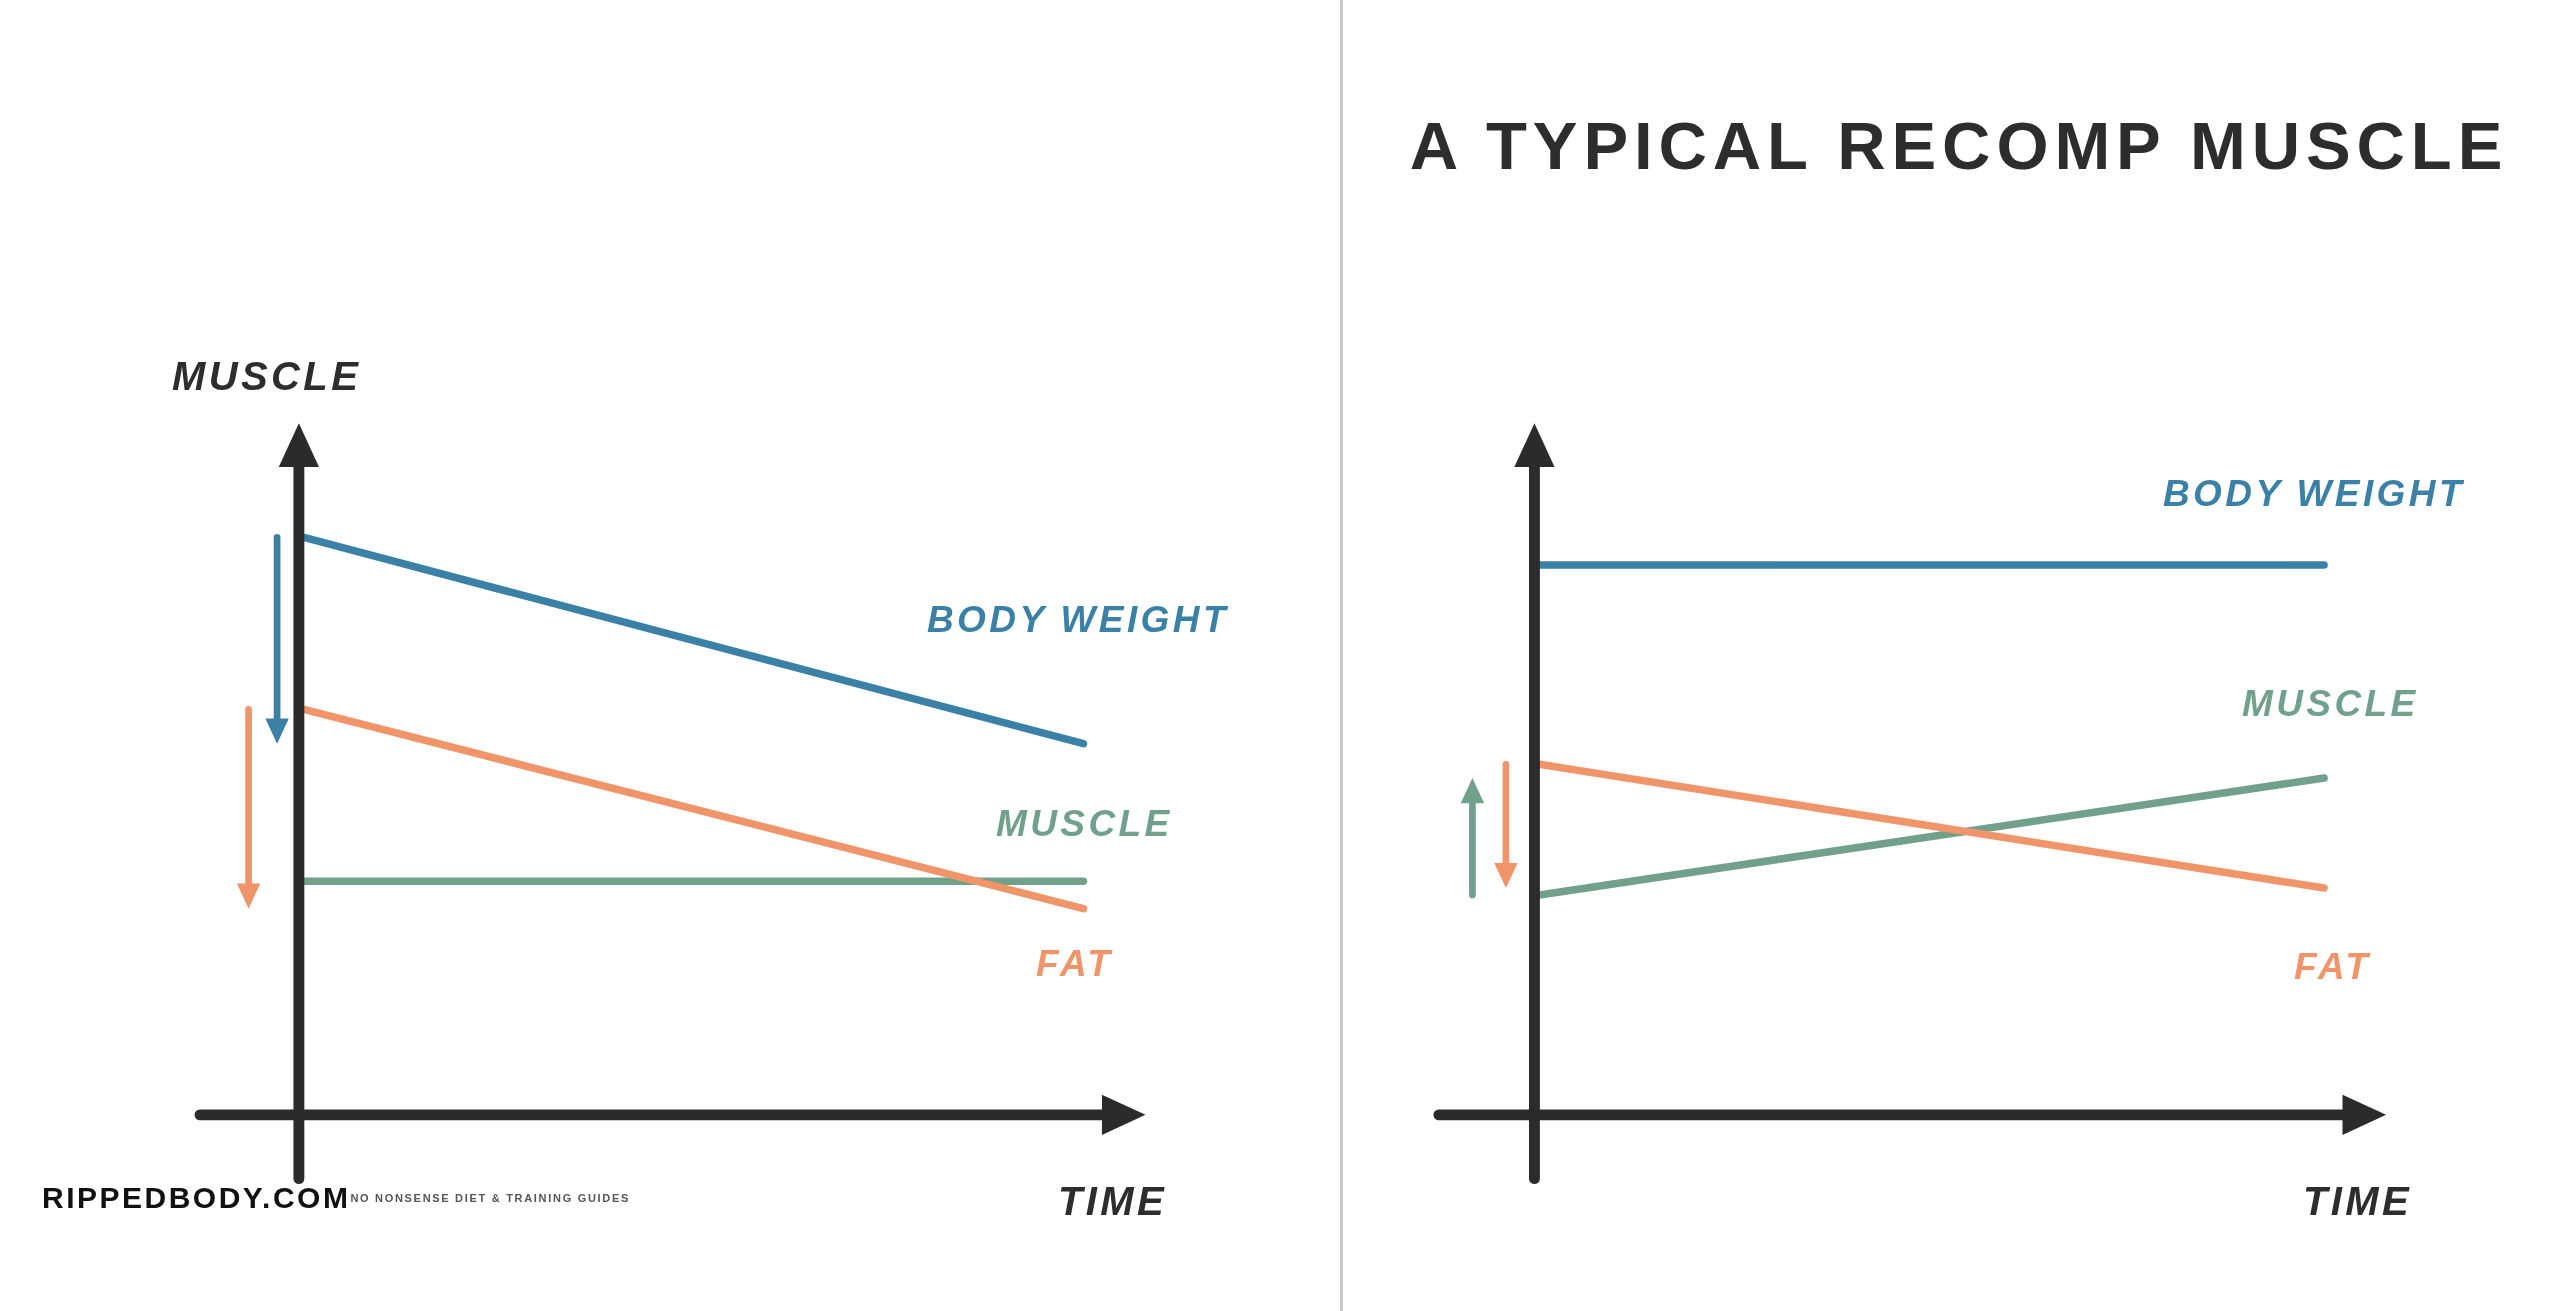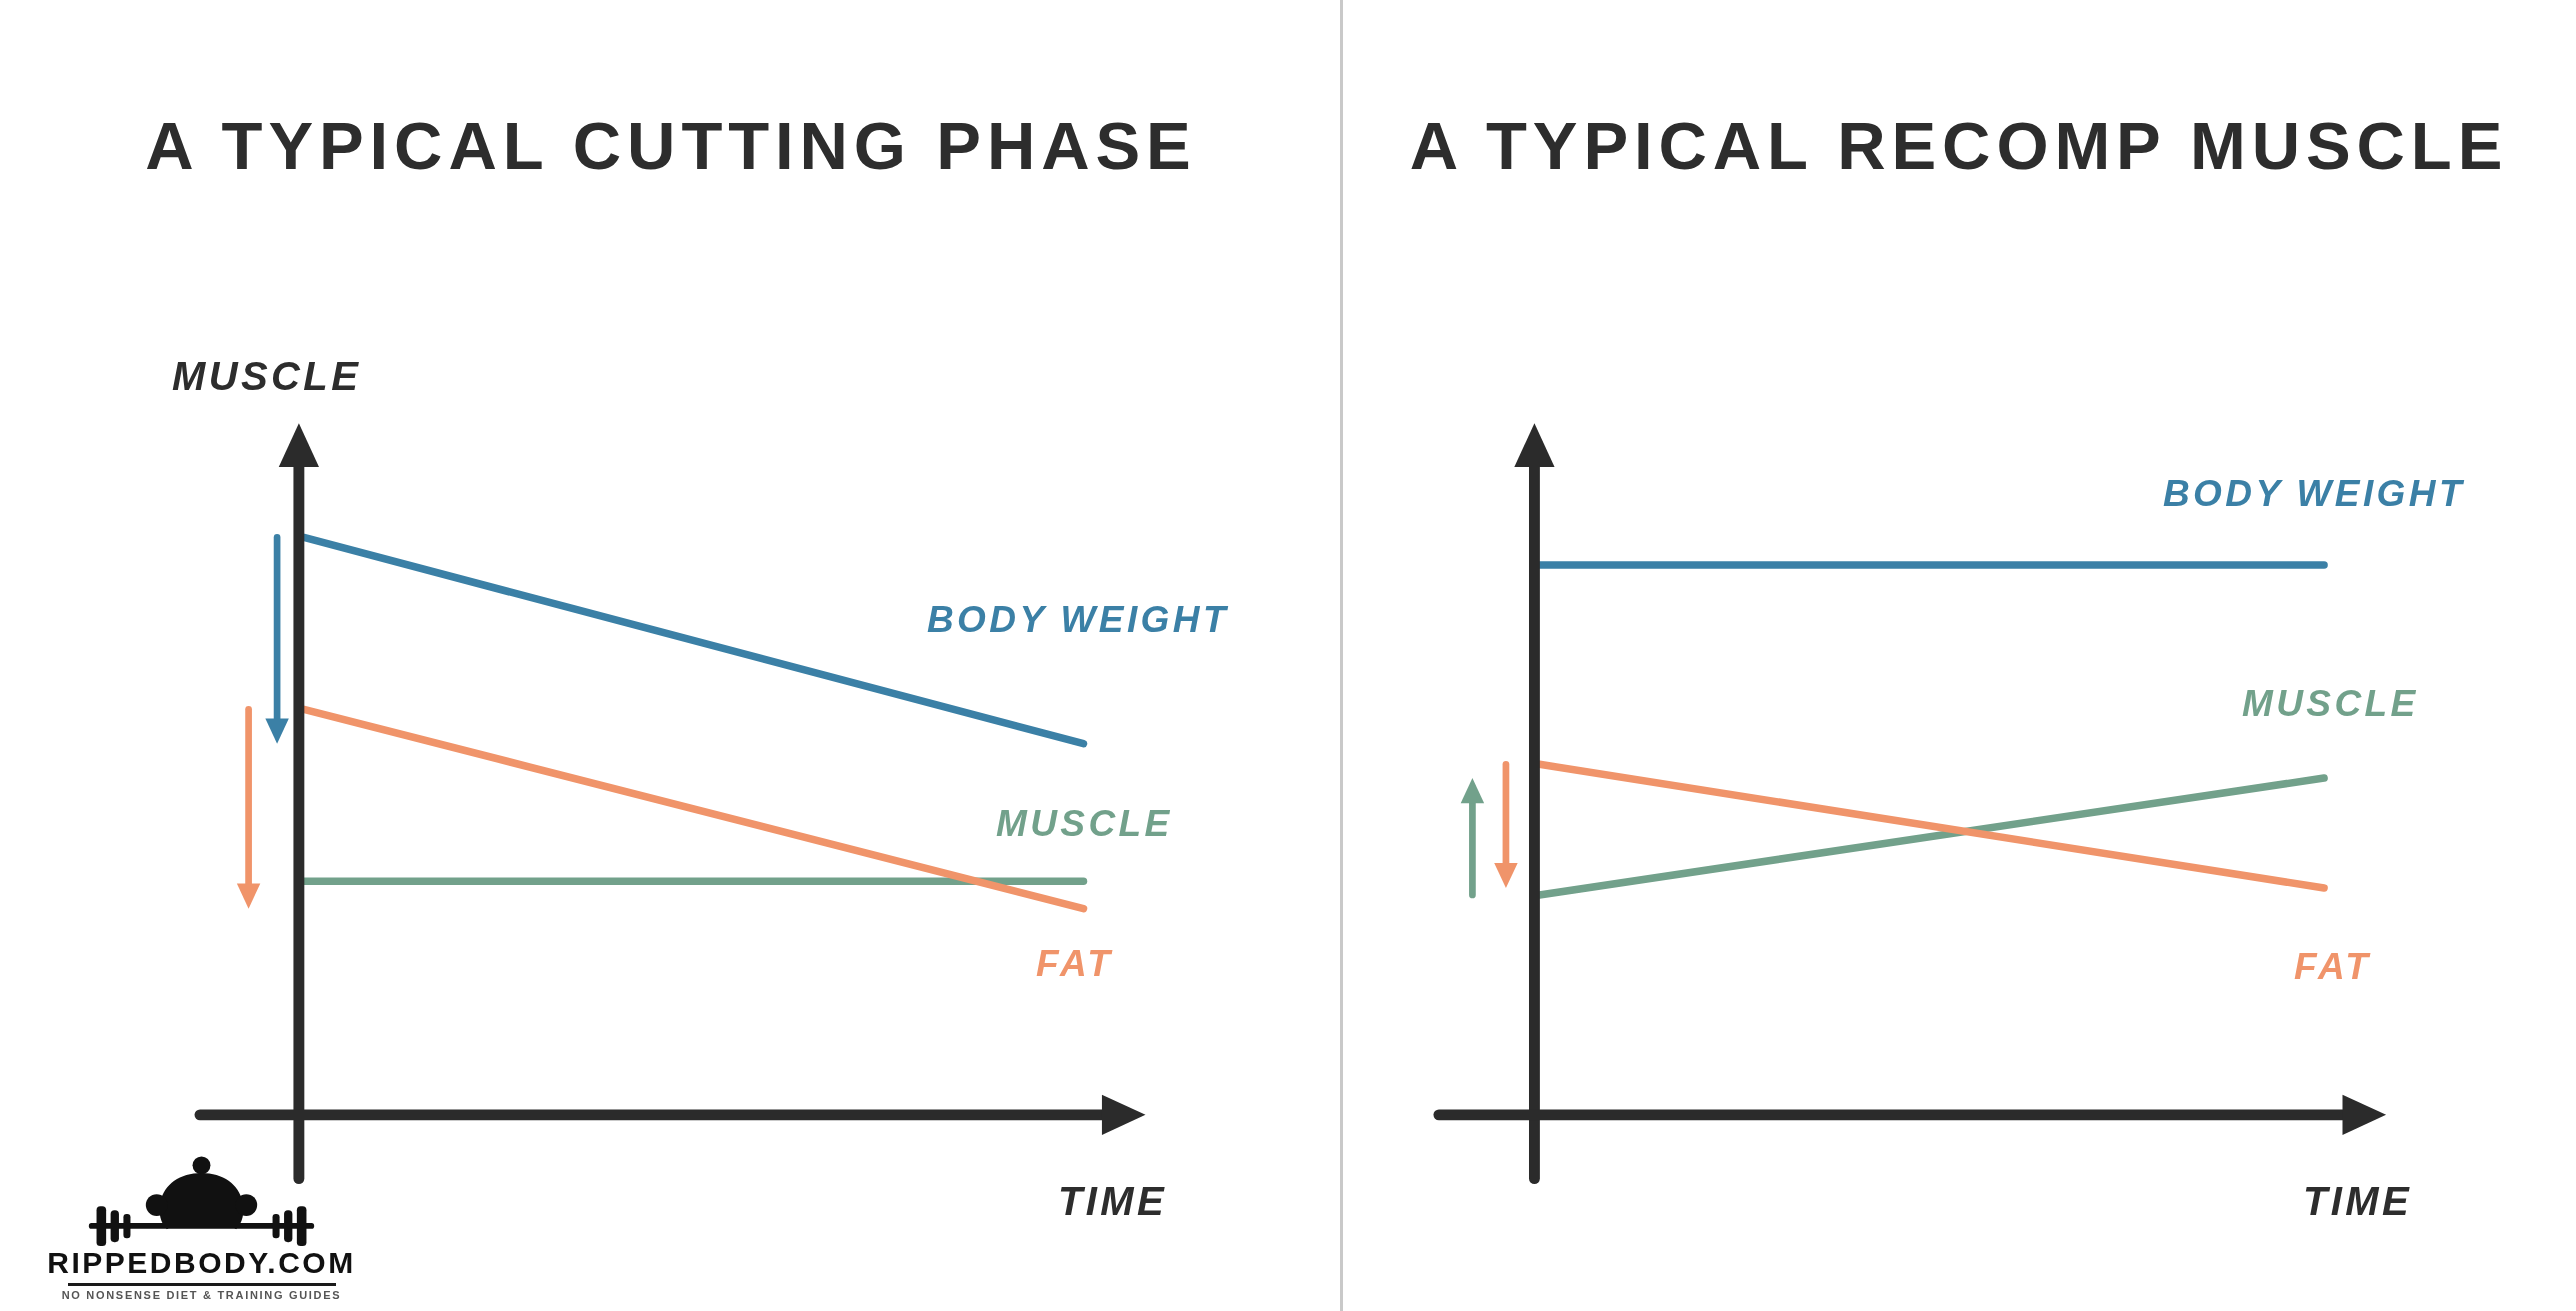--- a/index.html
+++ b/index.html
@@ -23,21 +23,21 @@
     position:absolute;font-weight:bold;font-size:40px;letter-spacing:3.4px;
     white-space:nowrap;color:#2d2d2d;font-style:italic;
   }
   .series-label{
     position:absolute;font-weight:bold;font-size:37px;letter-spacing:3.4px;
     white-space:nowrap;font-style:italic;
   }
   .time-label{text-align:left;width:184px;}
   .logo{
     position:absolute;left:42px;top:1150px;width:319px;
-    display:flex;flex-direction:column;align-items:center;
+    display:flex;flex-direction:row;align-items:center;
   }
   .logo svg{display:block;}
   .logo-brand{
     font-weight:bold;font-size:30px;letter-spacing:2.5px;white-space:nowrap;color:#111111;
     line-height:1.15;
   }
   .logo-rule{width:268px;height:2.5px;background:#1a1a1a;margin:2.5px 0 3.4px 0;}
   .logo-tagline{
     font-size:11px;letter-spacing:1.7px;white-space:nowrap;color:#555555;font-weight:bold;
   }
@@ -67,21 +67,20 @@
       <line x1="1756" y1="1067.6" x2="1756" y2="950.2" stroke="#72a18b" stroke-width="8" stroke-linecap="round"></line>
       <polygon points="1756,928.2 1770,958.2 1742,958.2" fill="#72a18b"></polygon>
       <line x1="1796" y1="911.8" x2="1796" y2="1037.4" stroke="#f0946a" stroke-width="8" stroke-linecap="round"></line>
       <polygon points="1796,1059.4 1782,1029.4 1810,1029.4" fill="#f0946a"></polygon>
       <line x1="1830" y1="1406" x2="1830" y2="551" stroke="#2b2b2b" stroke-width="13" stroke-linecap="round"></line>
       <polygon points="1830,505 1854,557 1806,557" fill="#2b2b2b"></polygon>
       <line x1="1716" y1="1330" x2="2800" y2="1330" stroke="#2b2b2b" stroke-width="13" stroke-linecap="round"></line>
       <polygon points="2846,1330 2794,1354 2794,1306" fill="#2b2b2b"></polygon>
     </svg>
 
-  <div class="title title-left">A TYPICAL CUTTING PHASE</div>
   <div class="title title-right">A TYPICAL RECOMP MUSCLE</div>
 
 
   <div class="axis-label" style="left:172px;top:354px">MUSCLE</div>
   <div class="axis-label time-label" style="left:1058px;top:1179px">TIME</div>
   <div class="series-label" style="left: 927px; top: 599px; color: rgb(59, 128, 166);">BODY WEIGHT</div>
   <div class="series-label" style="left: 996px; top: 803px; color: rgb(114, 161, 139);">MUSCLE</div>
   <div class="series-label" style="left: 1036px; top: 943px; color: rgb(240, 148, 106);">FAT</div>
 
   <div class="axis-label time-label" style="left:2303px;top:1179px">TIME</div>

